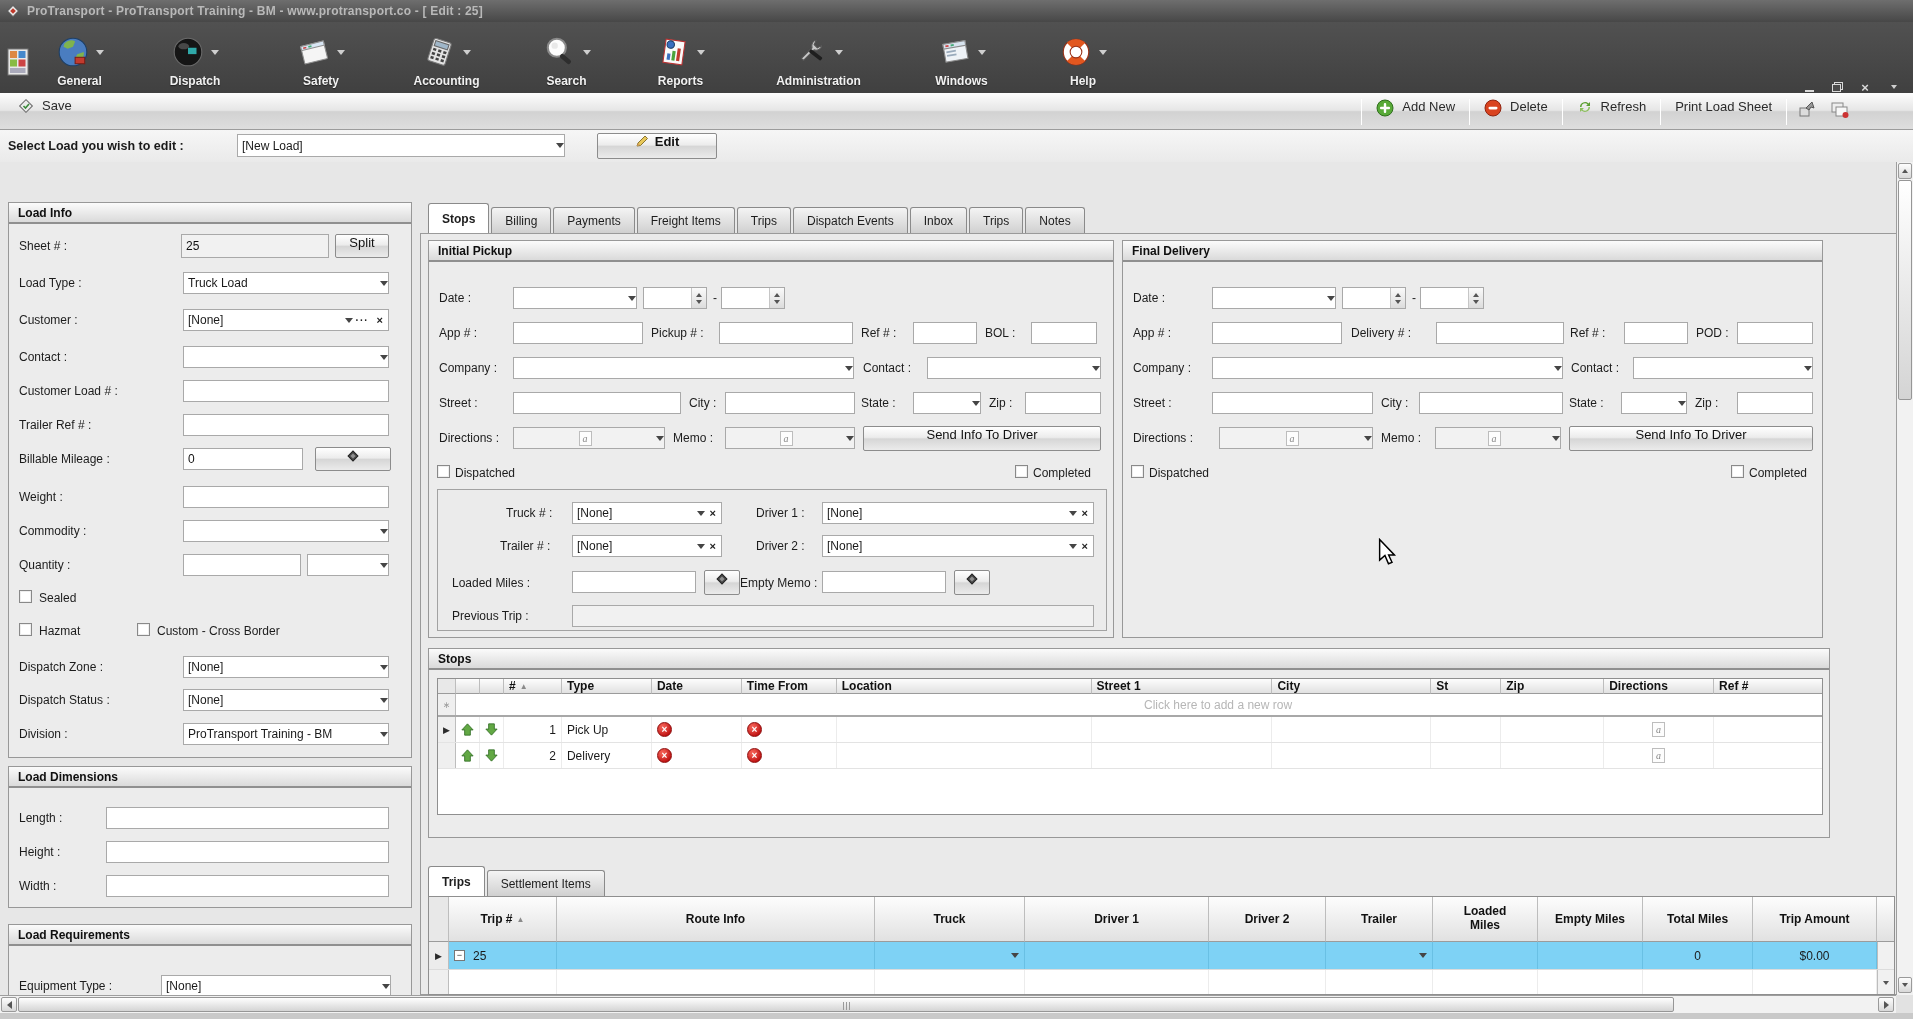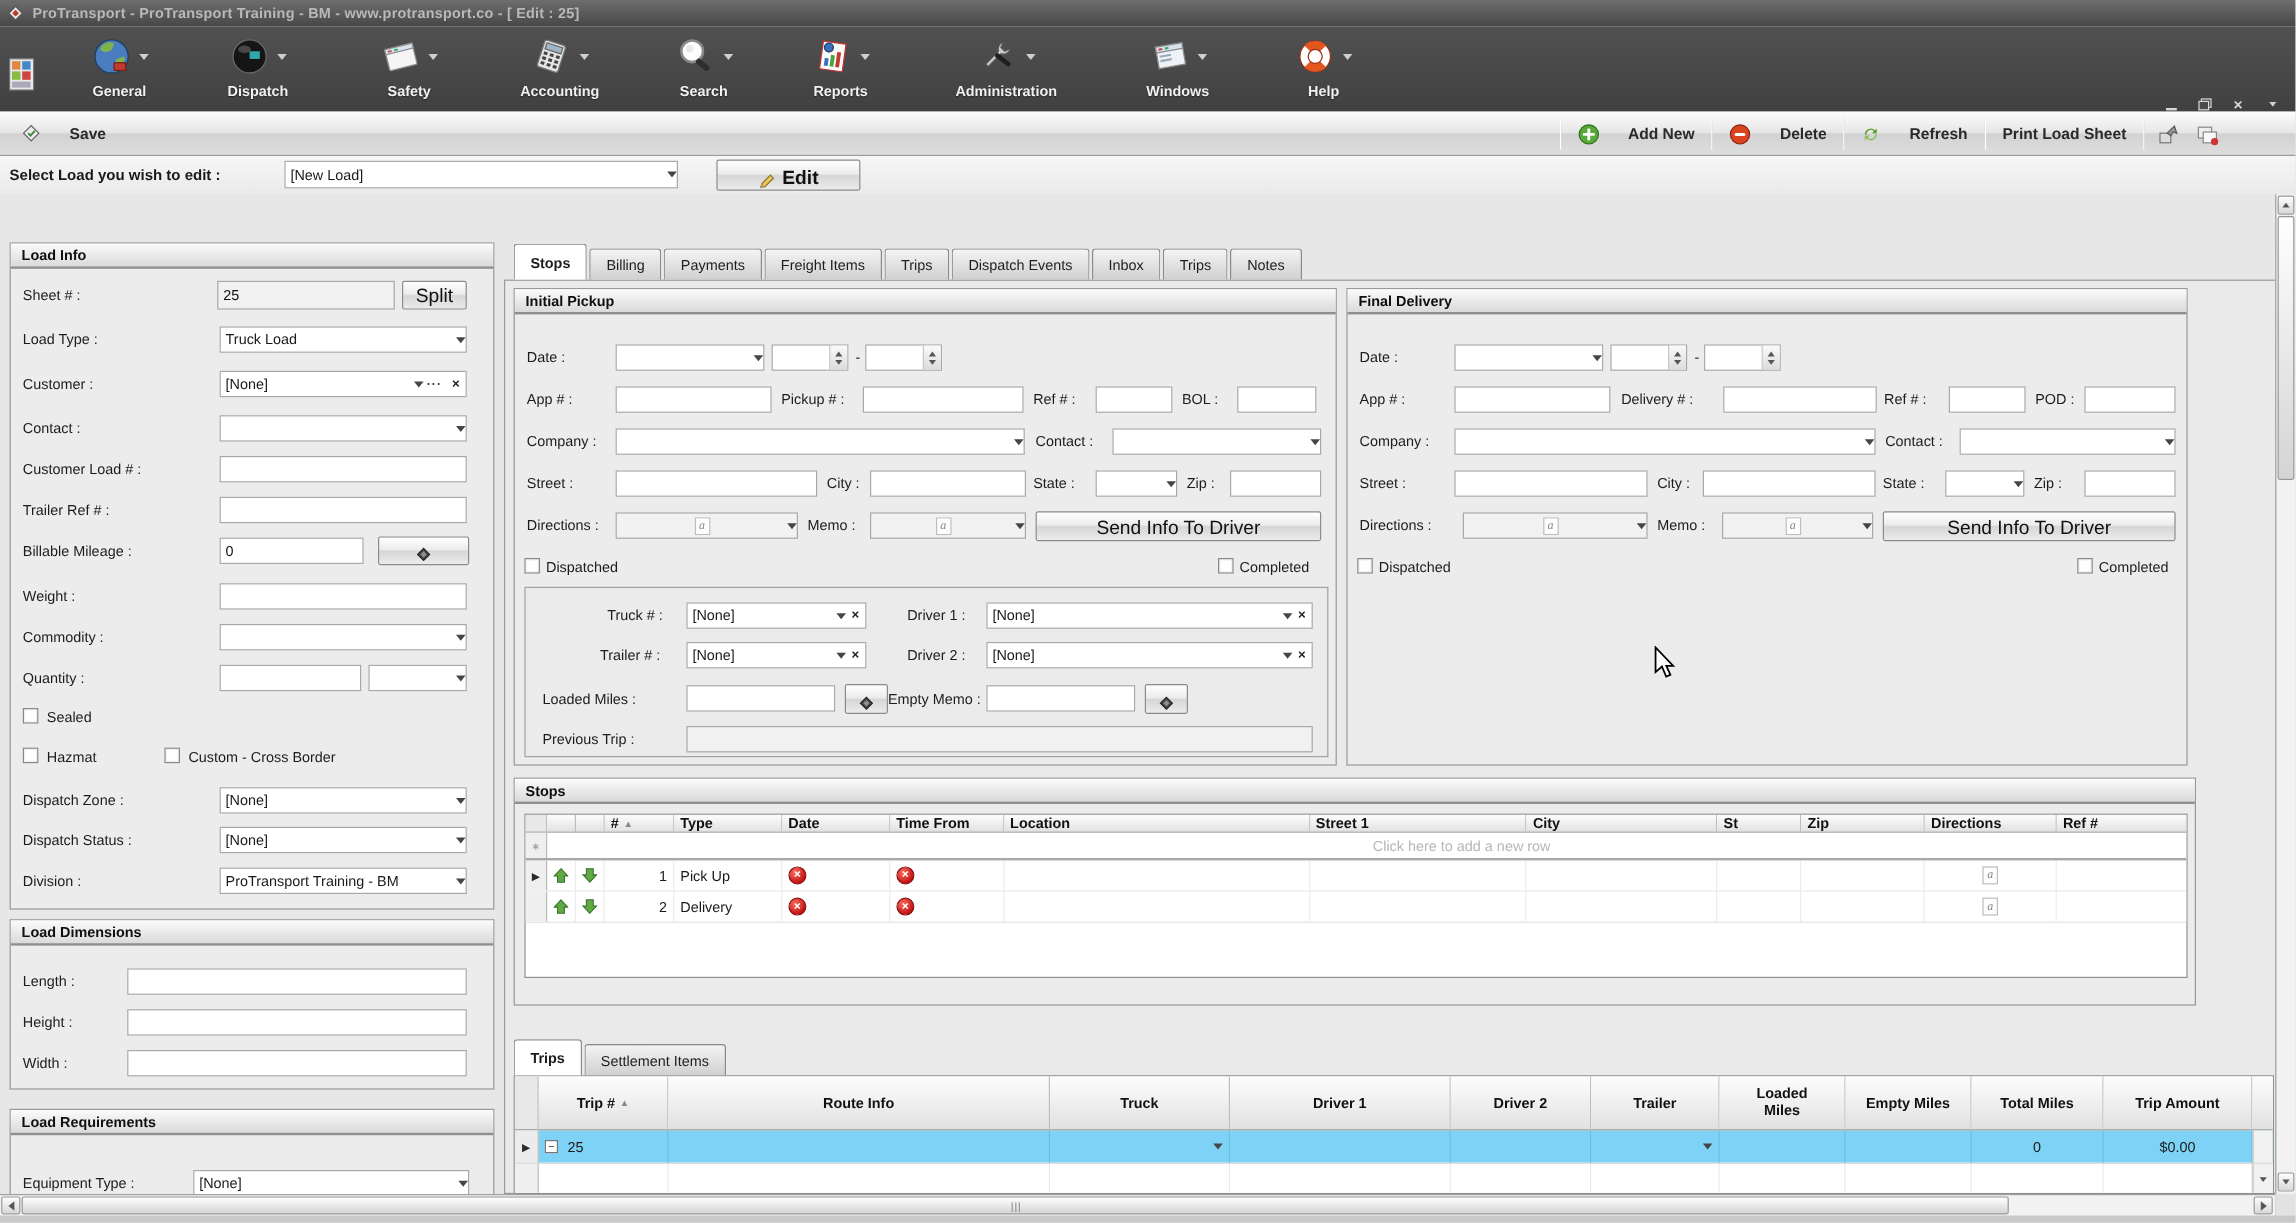--- a/index.html
+++ b/index.html
@@ -4,51 +4,51 @@
 <style>
 *{margin:0;padding:0;box-sizing:border-box}
 html,body{width:1913px;height:1019px}
 body{position:relative;font-family:"Liberation Sans",sans-serif;font-size:12px;color:#1a1a1a;background:#e7e7e7;overflow:hidden}
 .abs{position:absolute}
 
 .titlebar{position:absolute;left:0;top:0;width:1913px;height:22px;background:linear-gradient(#6e6e6e,#474747);display:flex;align-items:center;gap:7px;padding-left:6px}
 .title-txt{color:#b9b9b9;font-size:12px;font-weight:bold;letter-spacing:.2px}
 
 .ribbon{position:absolute;left:0;top:22px;width:1913px;height:71px;background:linear-gradient(#515151,#404040)}
-.rb-row{position:absolute;left:52px;top:0;height:71px;display:flex;align-items:flex-start}
+.rb-row{position:absolute;left:32px;top:0;height:71px;display:flex;align-items:center}
 .rb-item{display:flex;flex-direction:column;align-items:center;justify-content:flex-start;padding-top:5px;cursor:default}
 .rb-top{display:flex;align-items:center;height:40px}
 .rb-lbl{color:#f1f1f1;font-weight:bold;font-size:12px;margin-top:2px;text-shadow:0 1px 1px #222}
 .rb-sep{width:1px;background:#5f5f5f;border-left:1px solid #343434}
 .caret{width:0;height:0;border-left:4px solid transparent;border-right:4px solid transparent;border-top:5px solid #454545}
 .caret.lt{border-top-color:#cfcfcf;margin-left:6px}
 .winbtns{position:absolute;right:16px;top:58px;display:flex;align-items:center;gap:12px}
 .wb{color:#d9d9d9;font-weight:bold;font-size:13px;line-height:1;display:flex;align-items:center;justify-content:center;width:16px;height:14px}
 .wm{width:9px;height:2px;background:#d9d9d9;display:inline-block;margin-top:7px}
 .wr{position:relative;width:11px;height:10px;display:inline-block}
 .wr:before{content:"";position:absolute;right:0;top:0;width:7px;height:6px;border:1px solid #d9d9d9}
 .wr:after{content:"";position:absolute;left:0;bottom:0;width:7px;height:6px;border:1px solid #d9d9d9;background:#4a4a4a}
 
 .toolbar{position:absolute;left:0;top:93px;width:1913px;height:37px;background:linear-gradient(#fdfdfd,#e6e6e6 48%,#d2d2d2 52%,#dedede);border-bottom:1px solid #9c9c9c;display:flex;align-items:center}
-.tbtn{display:flex;align-items:center;gap:24px;font-weight:bold;color:#2a2a2a;font-size:13px;padding:0 10px;height:26px}
+.tbtn{display:flex;align-items:flex-start;gap:8px;font-weight:normal;color:#2a2a2a;font-size:13px;padding:0 10px;height:26px}
 .tb-right{position:absolute;right:58px;top:0;height:37px;display:flex;align-items:center}
 .tsep{width:1px;height:26px;background:#b3b3b3;border-right:1px solid #fff;margin:0 4px}
 
 .selrow{position:absolute;left:0;top:130px;width:1913px;height:32px;background:linear-gradient(#f6f6f6,#eaeaea)}
 .sel-lbl{position:absolute;left:8px;top:9px;font-weight:bold;font-size:12.5px}
 
 .lbl{position:absolute;font-size:12px;color:#1c1c1c;white-space:nowrap}
 .inp{position:absolute;background:#fff;border:1px solid #a9a9a9;height:22px;font:12px "Liberation Sans",sans-serif;padding:0 4px;color:#111}
 .inp.ro{background:#f1f1f1}
 .cmb{position:absolute;background:#fff;border:1px solid #a9a9a9;display:flex;align-items:center;height:22px}
 .cmb .t{flex:1;padding:0 4px;overflow:hidden;white-space:nowrap;font-size:12px}
 .cmb .xb{font-weight:bold;padding:0 5px;font-size:11px;color:#222}
 .cmb .dots{font-weight:bold;padding:0 3px;font-size:10px;color:#222;letter-spacing:1px}
 .cmb.gray{background:#f2f2f2}
-.btn{position:absolute;display:flex;align-items:flex-end;justify-content:center;gap:6px;background:linear-gradient(#ffffff,#ececec 45%,#d6d6d6 52%,#ebebeb);border:1px solid #8c8c8c;border-radius:2px;font-size:16px;color:#111}
+.btn{position:absolute;display:flex;align-items:flex-start;justify-content:center;gap:6px;background:linear-gradient(#ffffff,#ececec 45%,#d6d6d6 52%,#ebebeb);border:1px solid #8c8c8c;border-radius:2px;font-size:13px;color:#111}
 .chk{position:absolute;width:13px;height:13px;background:#fff;border:1px solid #898989;box-shadow:inset 0 0 0 1px #eee}
 .grp{position:absolute;border:1px solid #989898;background:#ececec}
 .grp-hd{height:21px;display:flex;align-items:center;padding-left:9px;font-weight:bold;font-size:12px;color:#0f0f0f;background:linear-gradient(#fbfbfb,#dadada);border-bottom:2px solid #8f8f8f}
 .spinbox{position:absolute;height:22px;background:#fff;border:1px solid #a9a9a9;display:flex}
 .spinbox .fill{flex:1}
 .spinbox .sp{width:15px;border-left:1px solid #c6c6c6;display:flex;flex-direction:column;align-items:center;justify-content:center;gap:3px;background:linear-gradient(#fafafa,#dcdcdc)}
 .tri-up{width:0;height:0;border-left:3px solid transparent;border-right:3px solid transparent;border-bottom:4px solid #555}
 .tri-dn{width:0;height:0;border-left:3px solid transparent;border-right:3px solid transparent;border-top:4px solid #555}
 .subpanel{position:absolute;border:1px solid #a2a2a2;background:#ebebeb}
 

